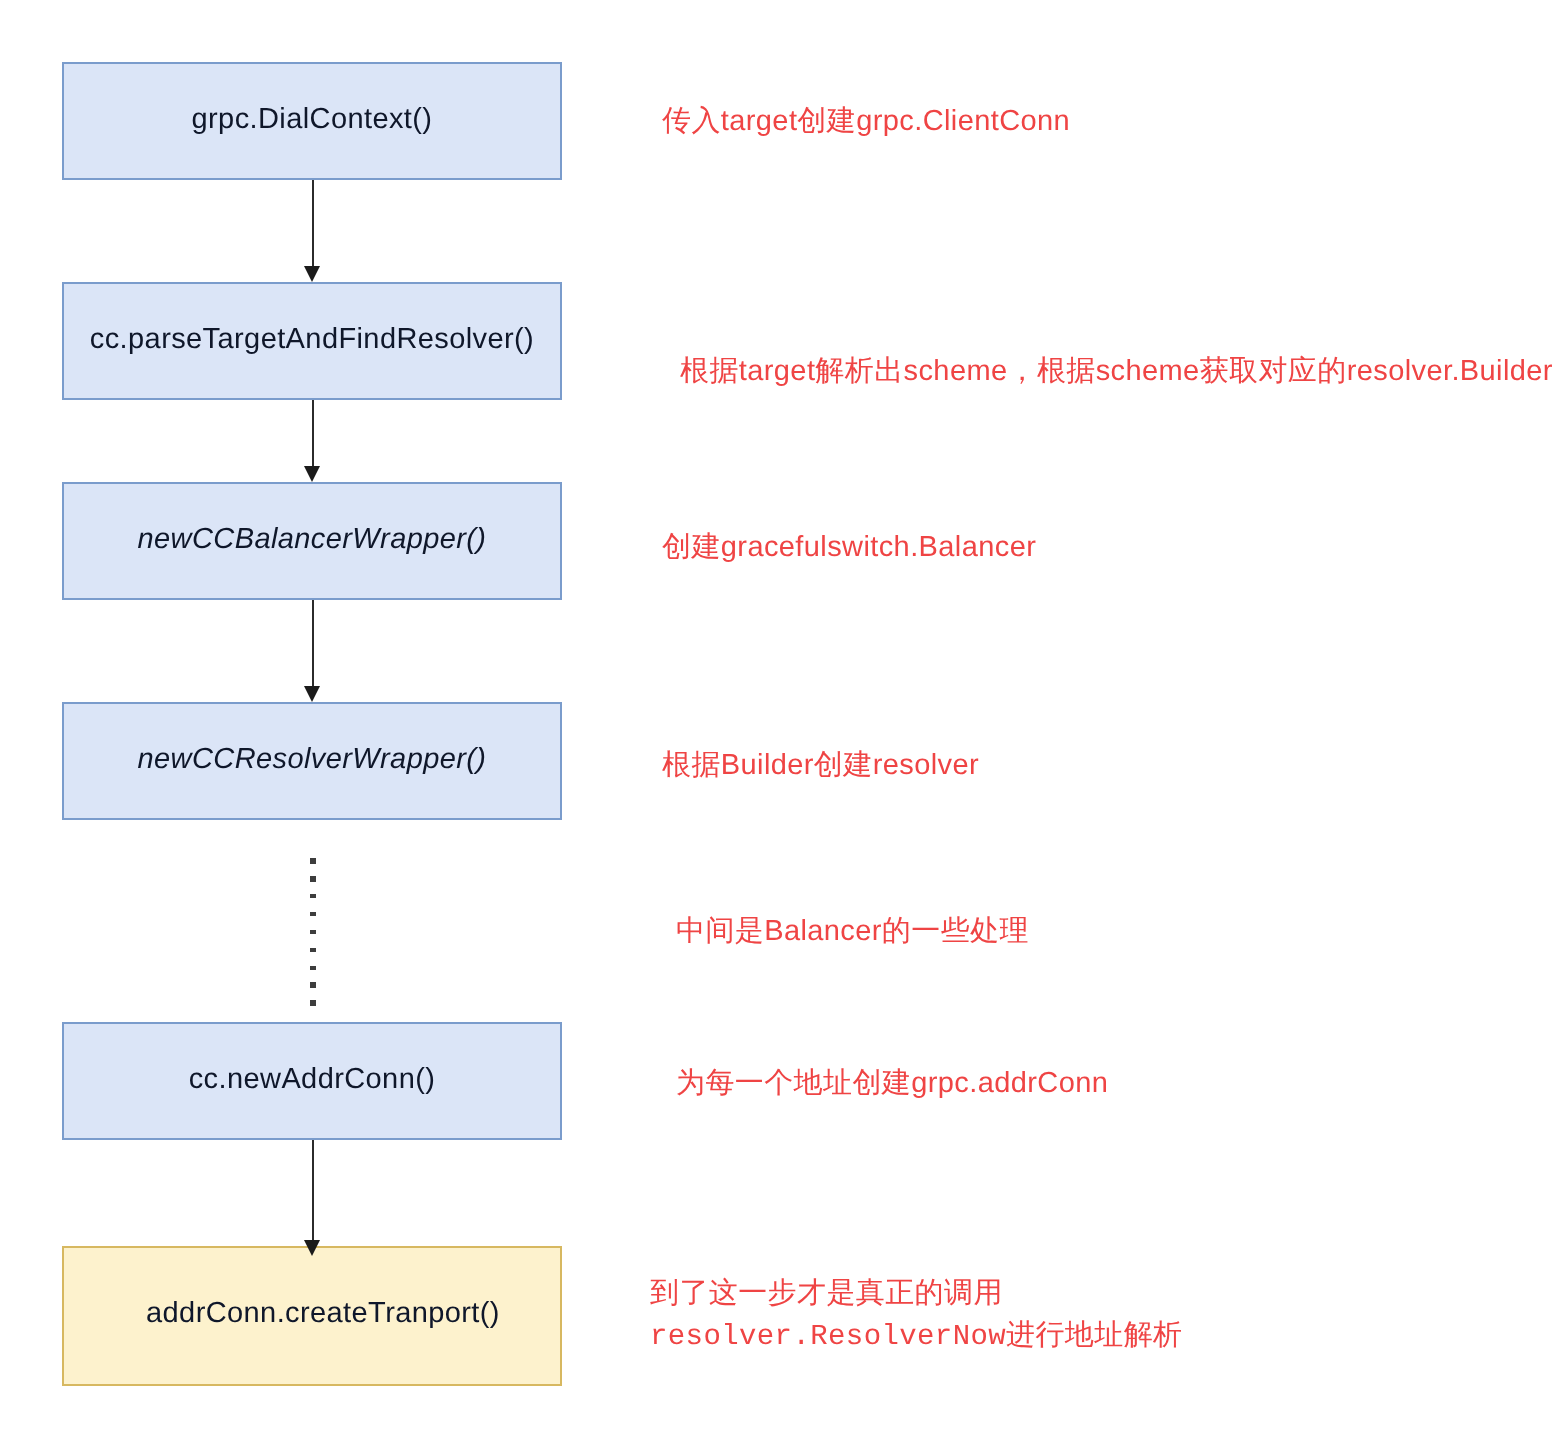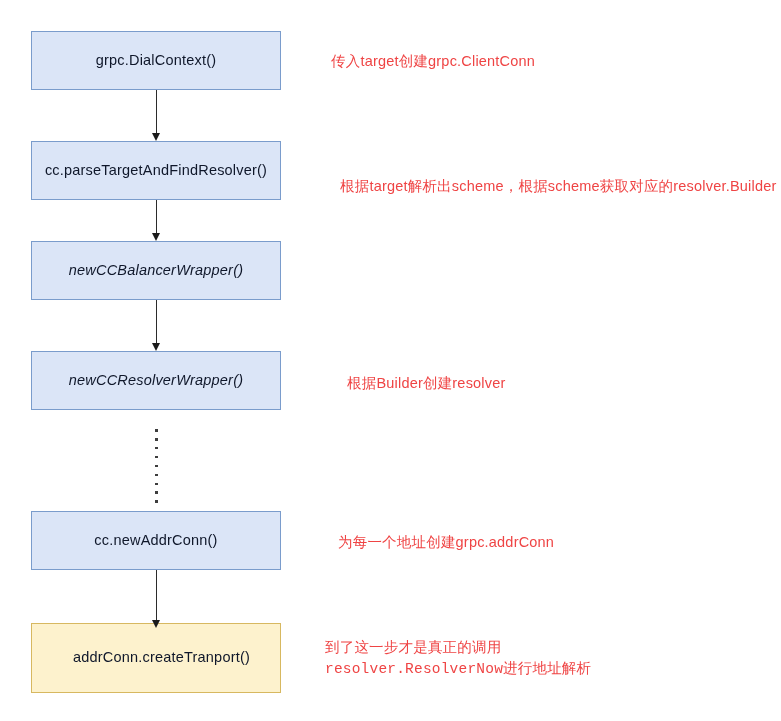--- a/index.html
+++ b/index.html
@@ -132,16 +132,18 @@
       <i></i>
       <i></i>
       <i></i>
       <i></i>
       <i></i>
       <i></i>
       <i></i>
     </div>
     <div class="annotation" style="left: 331px; top: 51px;"><span>传入target创建grpc.ClientConn</span></div>
     <div class="annotation" style="left: 313px; top: 176px; margin-left: 27px;"><span>根据target解析出scheme，根据scheme获取对应的resolver.Builder</span></div>
-    <div class="annotation" style="left: 331px; top: 373px; margin-left: 16px;"><span>根据Builder创建resolver</span></div>
+    <div class="annotation" style="left: 331px; top: 264px;"><span>创建gracefulswitch.Balancer</span></div>
+    <div class="annotation" style="left: 331px; top: 373px;"><span>根据Builder创建resolver</span></div>
+    <div class="annotation" style="left: 338px; top: 456px;"><span>中间是Balancer的一些处理</span></div>
     <div class="annotation" style="left: 338px; top: 532px;"><span>为每一个地址创建grpc.addrConn</span></div>
     <div class="annotation centered" style="left: 325px; top: 638px;"><div>到了这一步才是真正的调用</div><div>resolver.ResolverNow进行地址解析</div></div>
   </div>
 
 </body></html>

